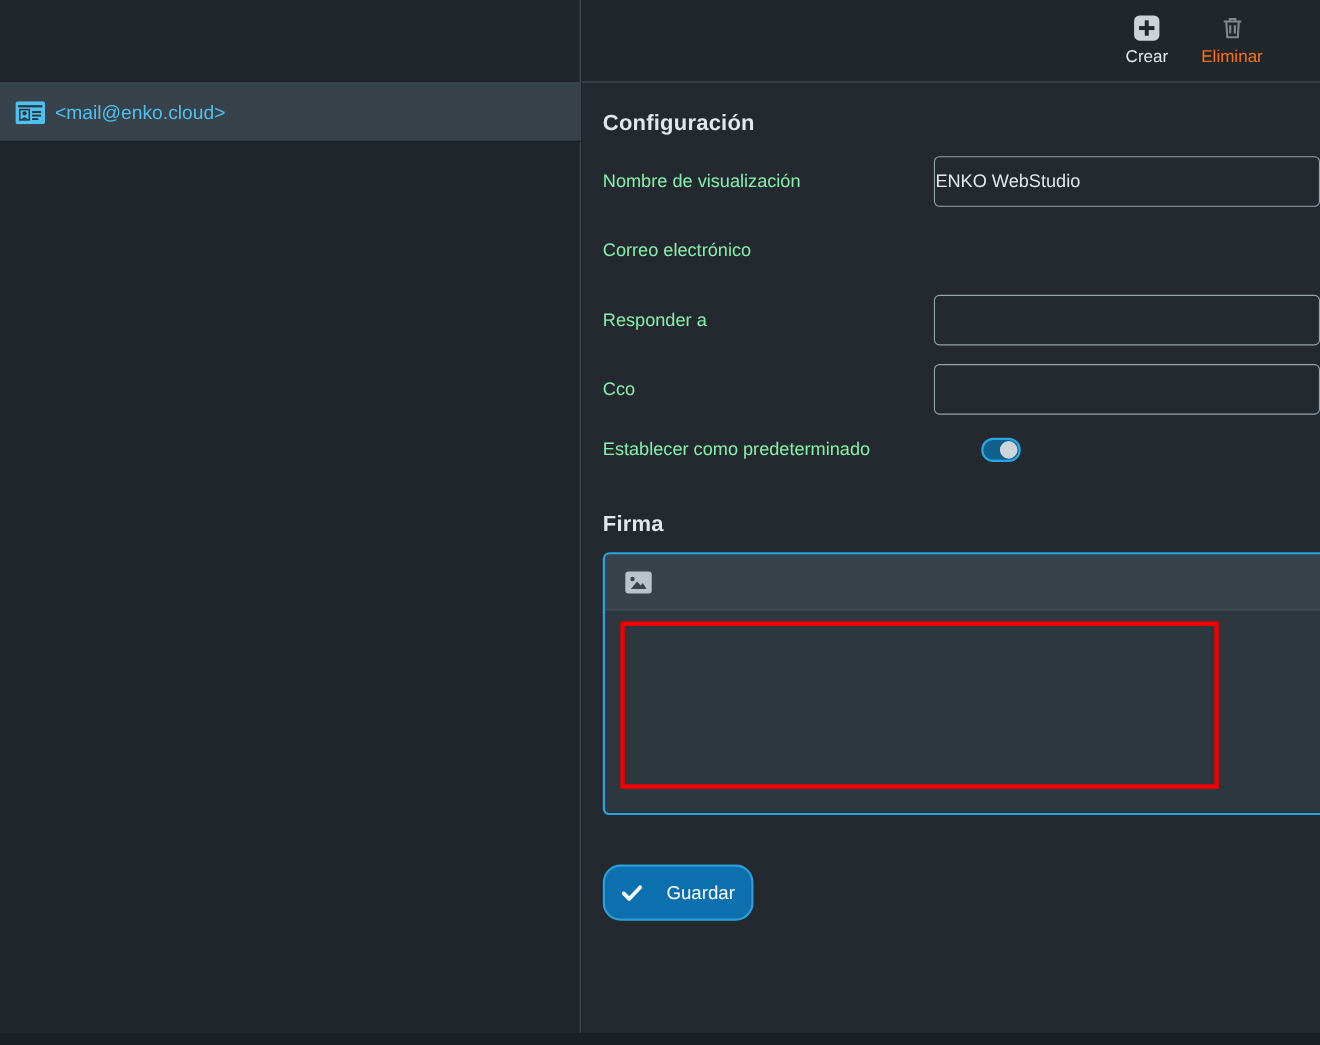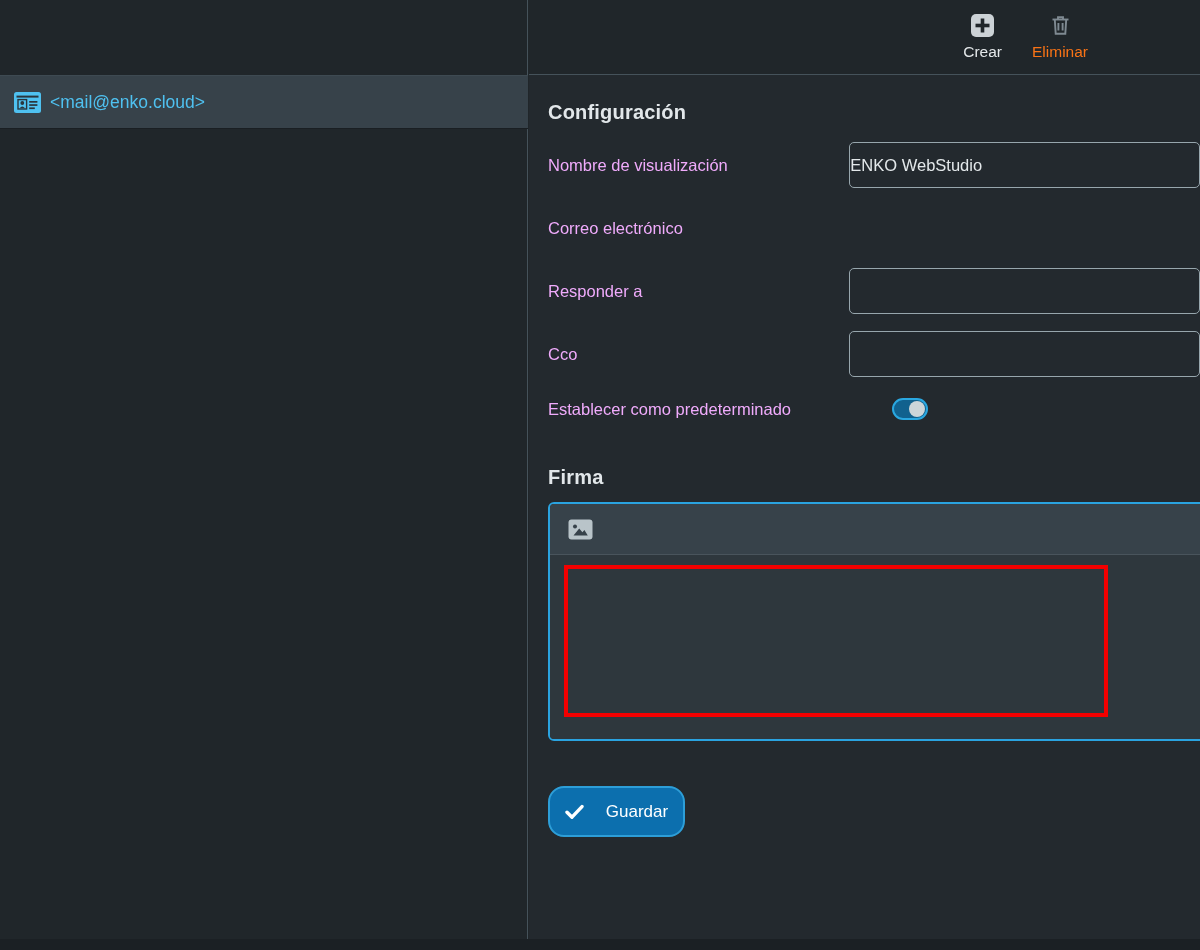--- a/index.html
+++ b/index.html
@@ -9,32 +9,32 @@
   
   .sidebar { position:absolute; left:0; top:0; width:528px; height:950px; background:#20262a; border-right:1px solid #45525a; }
   .identity-row { position:absolute; left:0; top:75px; width:528px; height:54px; background:#37424a;
                   border-top:1px solid #3e4a52; border-bottom:1px solid #1a1f23;
                   display:flex; align-items:center; padding-left:14px; gap:9px; cursor:pointer; }
   .identity-label { color:#4fc1f0; font-size:17.5px; }
 
   
   .main { position:absolute; left:529px; top:0; width:671px; height:950px; background:#23292e; }
   .main-toolbar { height:75px; background:#20262a; border-bottom:1px solid #45525a;
-                  display:flex; justify-content:flex-end; align-items:center; gap:30px; padding-right:112px; }
+                  display:flex; justify-content:flex-end; align-items:center; gap:30px; padding-right:52px; }
   .tool-btn { display:flex; flex-direction:column; align-items:center; gap:5px; cursor:pointer; }
   .tool-btn .tool-label { font-size:15.5px; color:#e4e8ea; }
   .tool-btn.disabled .tool-label { color:#f97316; }
 
   
   .content { padding:26px 0 0 19px; }
   .section-heading { color:#e2e7ea; font-size:20px; font-weight:bold; letter-spacing:.2px; }
   .config-heading { margin-bottom:18px; }
 
   .form-row { display:flex; align-items:center; height:46px; margin-bottom:17px; }
-  .form-label { width:344px; color:#f0abfc; font-size:16.5px; }
+  .form-label { width:344px; color:#86efac; font-size:16.5px; }
   .form-input { width:400px; height:46px; background:transparent; border:1px solid #97a6ad; border-radius:5px;
                 color:#e3e8ea; font-size:16.5px; padding:0 0; outline:none; font-family:inherit; }
 
   .toggle-row { display:flex; align-items:center; height:30px; margin-top:16px; }
   .toggle { position:relative; width:36px; height:22px; border-radius:11px; background:#11618e;
             border:2px solid #2aa7e0; cursor:pointer; }
   .toggle .knob { position:absolute; top:1px; right:1px; width:16px; height:16px; border-radius:50%; background:#ccd5d9; }
 
   .firma-heading { margin-top:42px; margin-bottom:13px; }
 

